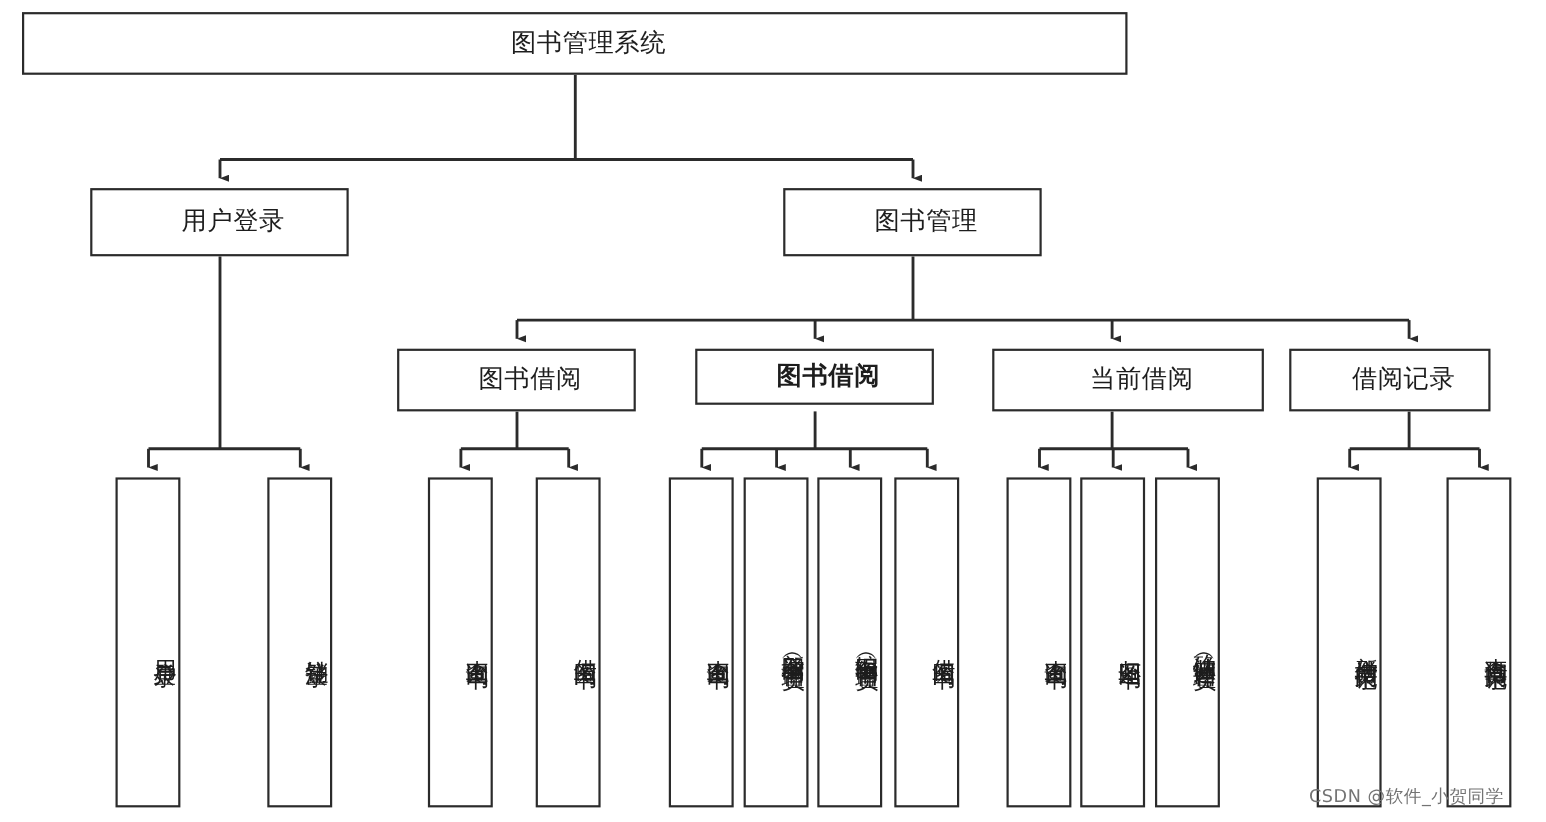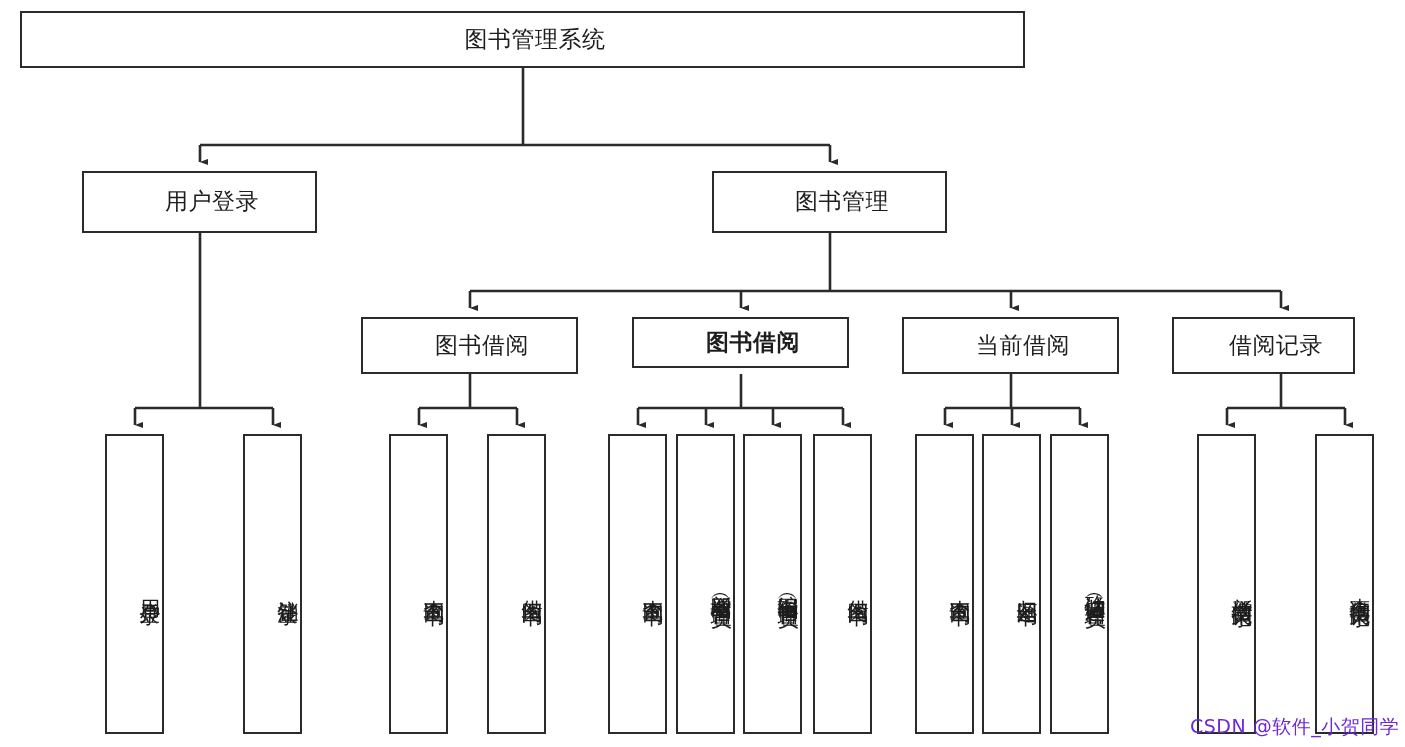--- a/index.html
+++ b/index.html
@@ -53,22 +53,22 @@
   }
   .node.v .vlabel {
     writing-mode: vertical-rl;
     text-orientation: upright;
     display: block;
     text-align: left;
     letter-spacing: 2px;
   }
   .watermark {
     position: absolute;
-    font-size: 19px;
-    color: #6d28d9;
+    font-size: 16px;
+    color: #737373;
     white-space: nowrap;
     letter-spacing: 0.5px;
   }
 </style>
 </head>
 <body>
 
 <div id="canvas">
 
   <svg class="edges" viewBox="0 0 1405 747" xmlns="http://www.w3.org/2000/svg">
@@ -124,21 +124,21 @@
   <div class="node h" style="left: 712px; top: 171px; width: 235px; height: 62px;">
     <span>图书管理</span>
   </div>
 
   <div class="node h" style="left: 361px; top: 317px; width: 217px; height: 57px;">
     <span>图书借阅</span>
   </div>
   <div class="node h" style="left: 632px; top: 317px; width: 217px; height: 51px; font-weight: bold;">
     <span>图书借阅</span>
   </div>
-  <div class="node h" style="left: 902px; top: 317px; width: 217px; height: 57px; align-items: center;">
+  <div class="node h" style="left: 902px; top: 317px; width: 247px; height: 57px; align-items: center;">
     <span>当前借阅</span>
   </div>
   <div class="node h" style="left: 1172px; top: 317px; width: 183px; height: 57px;">
     <span>借阅记录</span>
   </div>
 
   <div class="node v" style="left: 105px; top: 434px; width: 59px; height: 300px;">
     <span class="vlabel">用户登录</span>
   </div>
   <div class="node v" style="left: 243px; top: 434px; width: 59px; height: 300px;">

